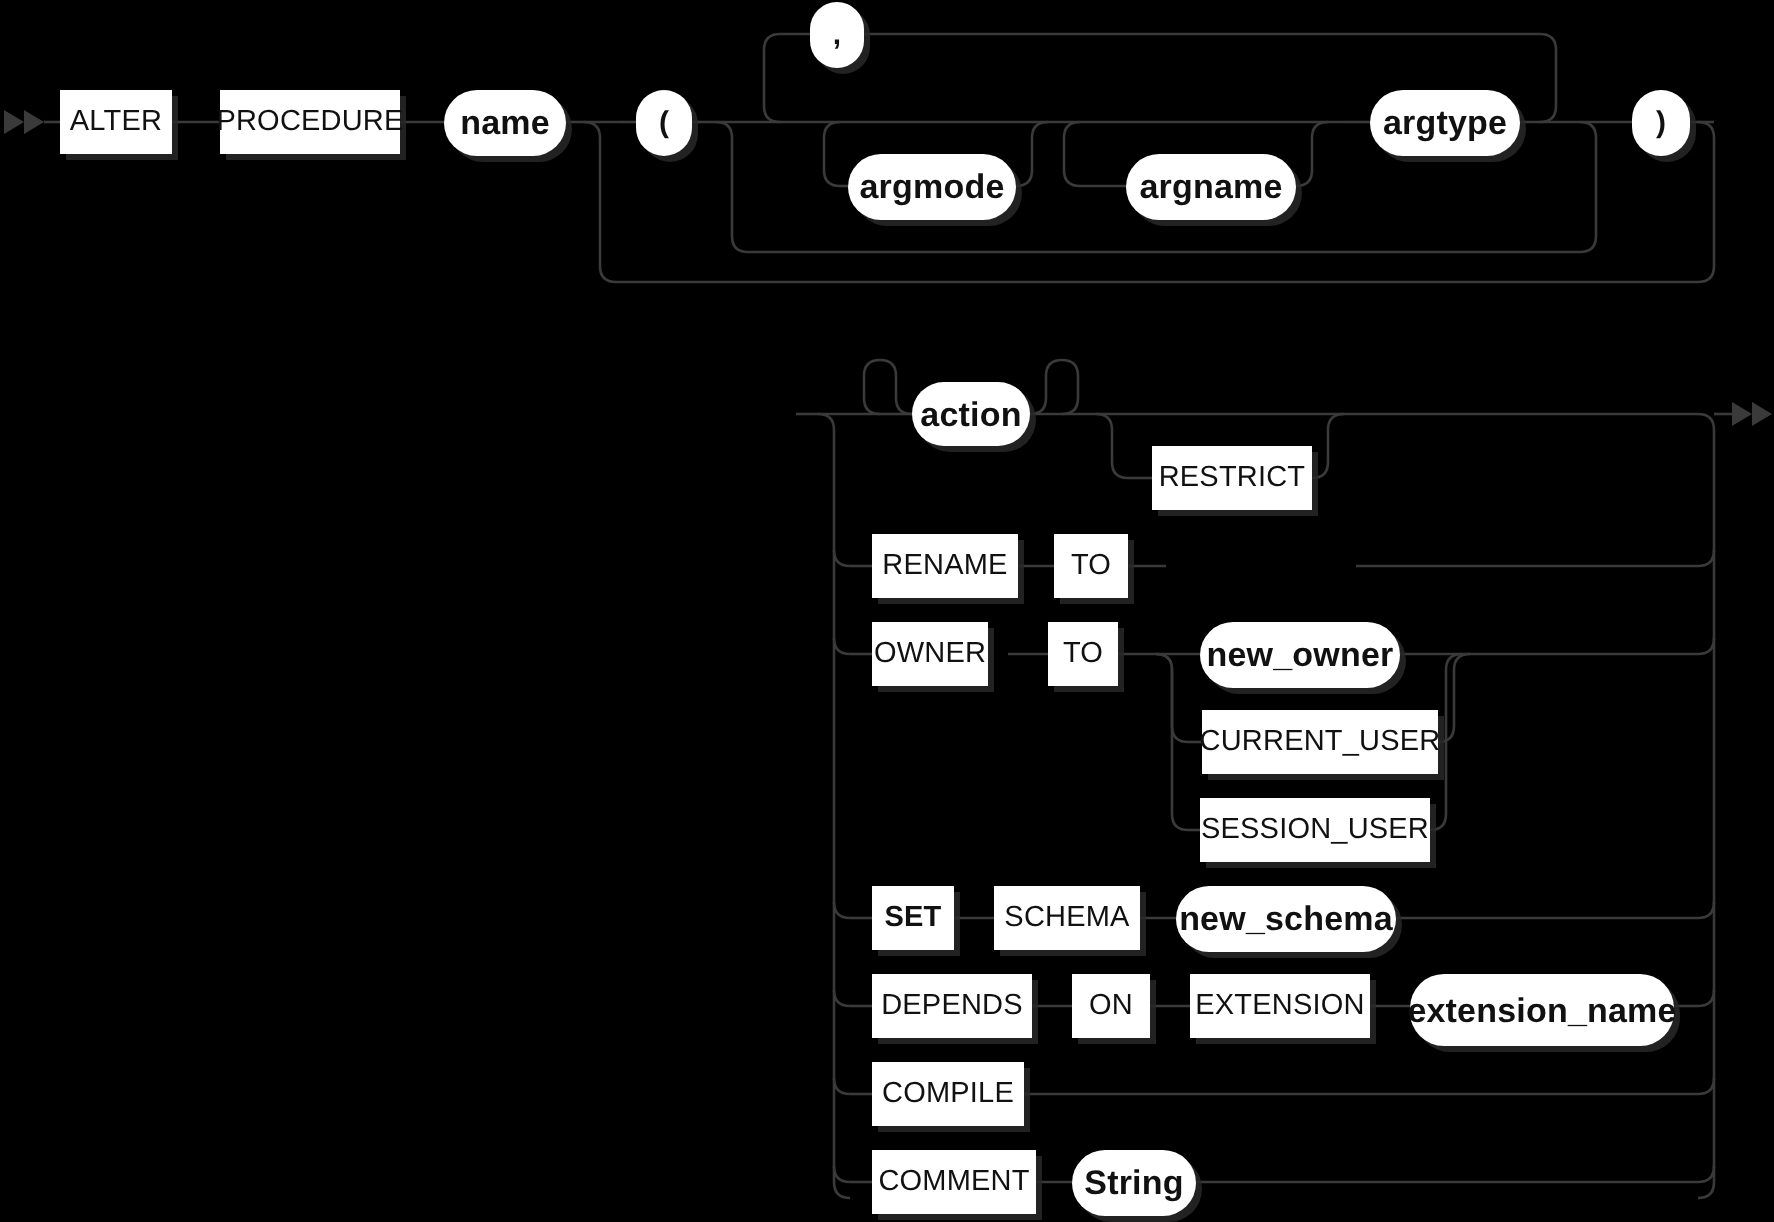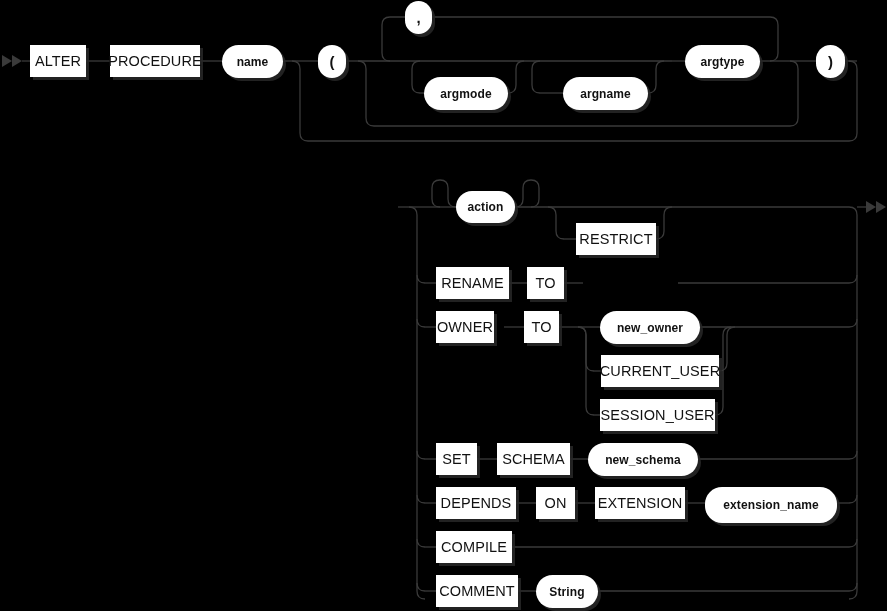--- a/index.html
+++ b/index.html
@@ -45,21 +45,21 @@
     line-height: 1;
   }
   .node.term {
     border-radius: 0;
     font-size: 14.5px;
     font-weight: 400;
     letter-spacing: 0.1px;
   }
   .node.nonterm {
     border-radius: 17px;
-    font-size: 12px;
+    font-size: 17px;
     font-weight: bold;
     letter-spacing: 0.1px;
     align-items: center;
   }
   .node.punct {
     border-radius: 15px;
     font-size: 15px;
     font-weight: bold;
   }
 </style>
@@ -250,21 +250,21 @@
   </div>
 
   <div class="node term" style="left:600px; top:399px; width:115px; height:32px;">
     <span>SESSION_USER</span>
   </div>
 
   <div class="node term" style="left:601px; top:355px; width:118px; height:32px;">
     <span>CURRENT_USER</span>
   </div>
 
-  <div class="node term" style="left:436px; top:443px; width:41px; height:32px;">
+  <div class="node term" style="left:436px; top:443px; width:41px; height:32px;font-weight:bold;">
     <span>SET</span>
   </div>
 
   <div class="node term" style="left:497px; top:443px; width:73px; height:32px;">
     <span>SCHEMA</span>
   </div>
 
   <div class="node nonterm" style="left:588px; top:443px; width:110px; height:33px;">
     <span>new_schema</span>
   </div>

